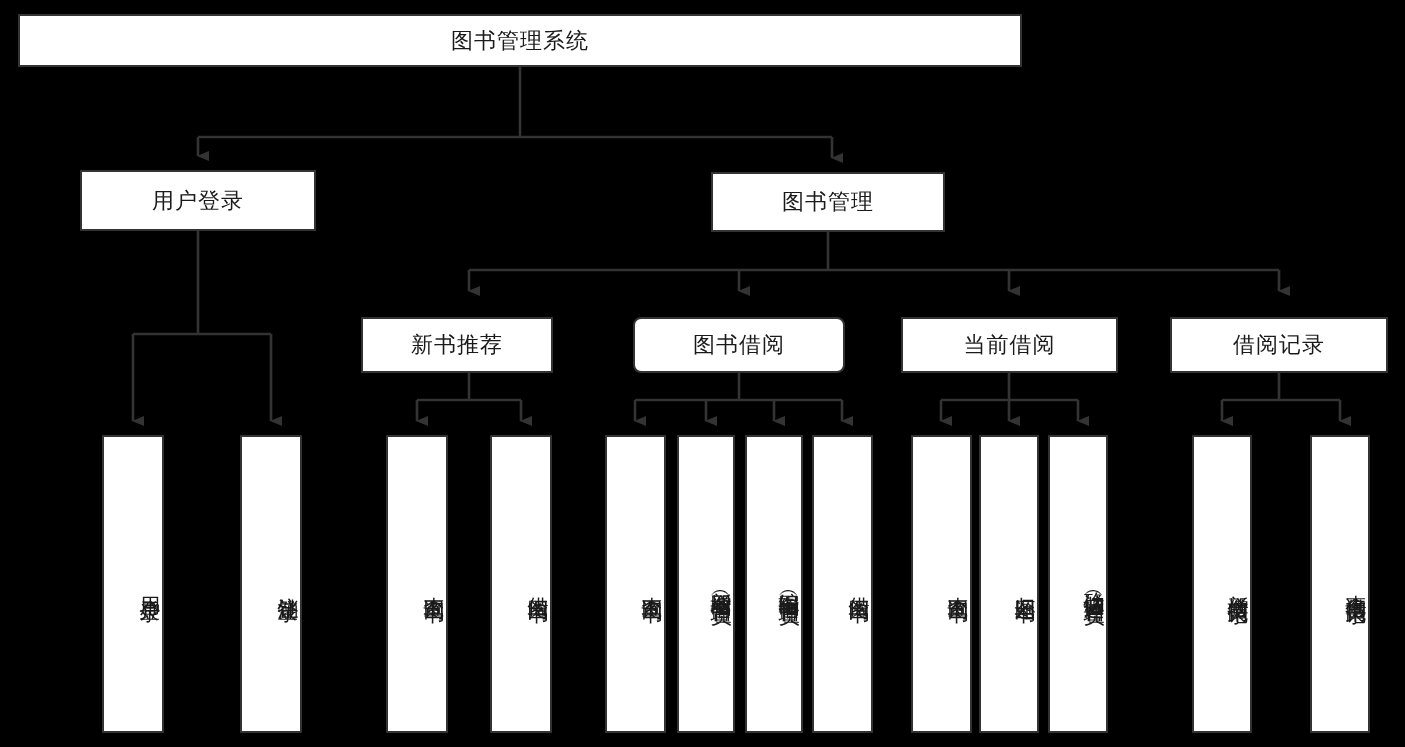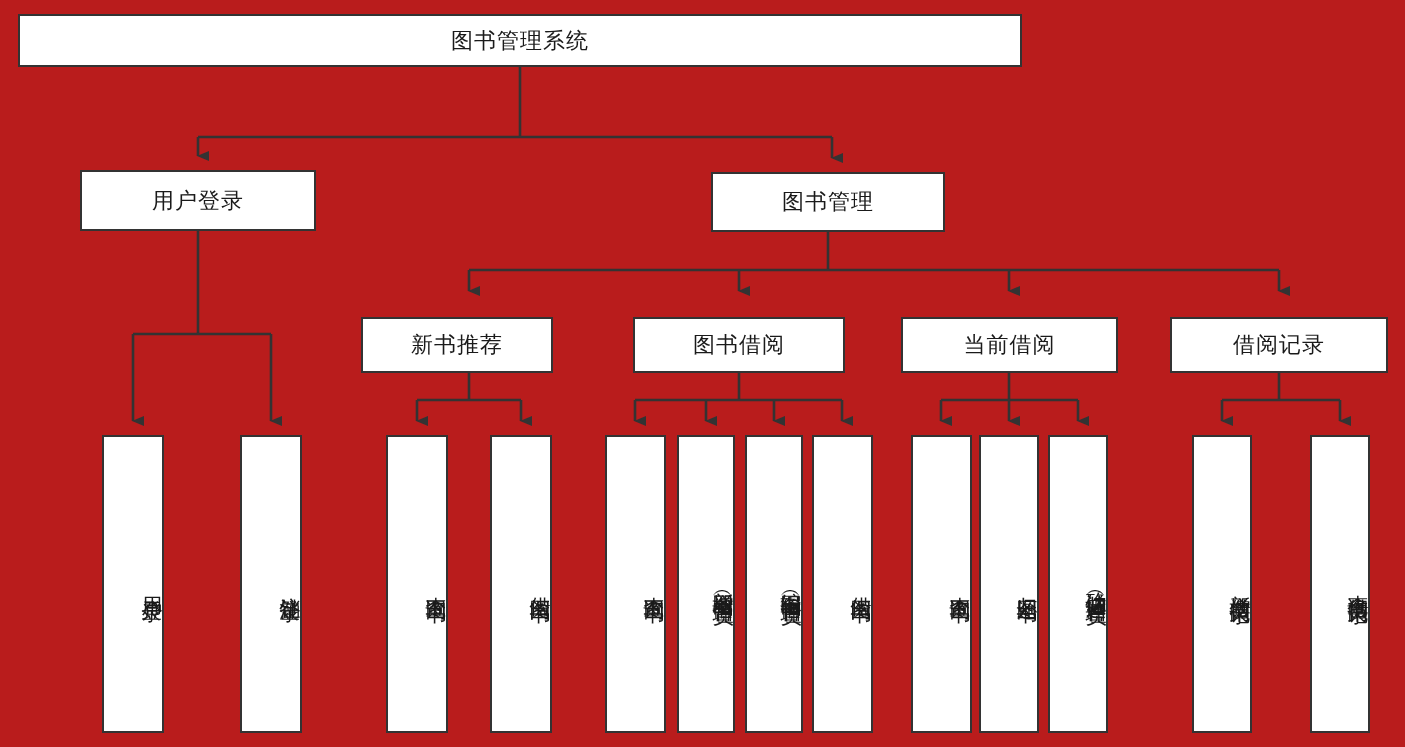--- a/index.html
+++ b/index.html
@@ -1,18 +1,18 @@
 <!DOCTYPE html>
 <html><head>
 <meta charset="utf-8">
 <style>
   html,body{margin:0;padding:0;background:#ffffff;}
   body{width:1405px;height:747px;overflow:hidden;
        font-family:"Liberation Sans","DejaVu Sans",sans-serif;}
-  #canvas{position:relative;width:1405px;height:747px;background:#b91c1c;font-family:Liberation Mono, monospace;}
+  #canvas{position:relative;width:1405px;height:747px;background:#000000;}
   #wires{position:absolute;left:0;top:0;width:1405px;height:747px;}
   .node{position:absolute;box-sizing:border-box;background:#ffffff;
         border:2.5px solid #333333;display:flex;align-items:center;
         justify-content:center;color:#1a1a1a;}
   .node.h{font-size:22px;letter-spacing:1px;}
   .node.v{writing-mode:vertical-rl;text-orientation:upright;
           font-size:21px;line-height:1.18;letter-spacing:2px;
           padding:14px 0;align-items:flex-start;justify-content:center;}
   #watermark{position:absolute;left:1186px;top:713px;font-size:17px;
              color:#b9b9b9;white-space:nowrap;letter-spacing:0.5px;}
@@ -79,21 +79,21 @@
   <div class="node h" style="left:80px;top:170px;width:236px;height:61px;">
     <span>用户登录</span>
   </div>
   <div class="node h" style="left:711px;top:172px;width:234px;height:60px;">
     <span>图书管理</span>
   </div>
 
   <div class="node h" style="left:361px;top:317px;width:192px;height:56px;">
     <span>新书推荐</span>
   </div>
-  <div class="node h" style="left:633px;top:317px;width:212px;height:56px;">
+  <div class="node h" style="left:633px;top:317px;width:212px;height:56px;border-radius:8px;">
     <span>图书借阅</span>
   </div>
   <div class="node h" style="left:1170px;top:317px;width:218px;height:56px;">
     <span>借阅记录</span>
   </div>
   <div class="node h" style="left:901px;top:317px;width:217px;height:56px;">
     <span>当前借阅</span>
   </div>
 
   <div class="node v" style="left:102px;top:435px;width:62px;height:298px;">

